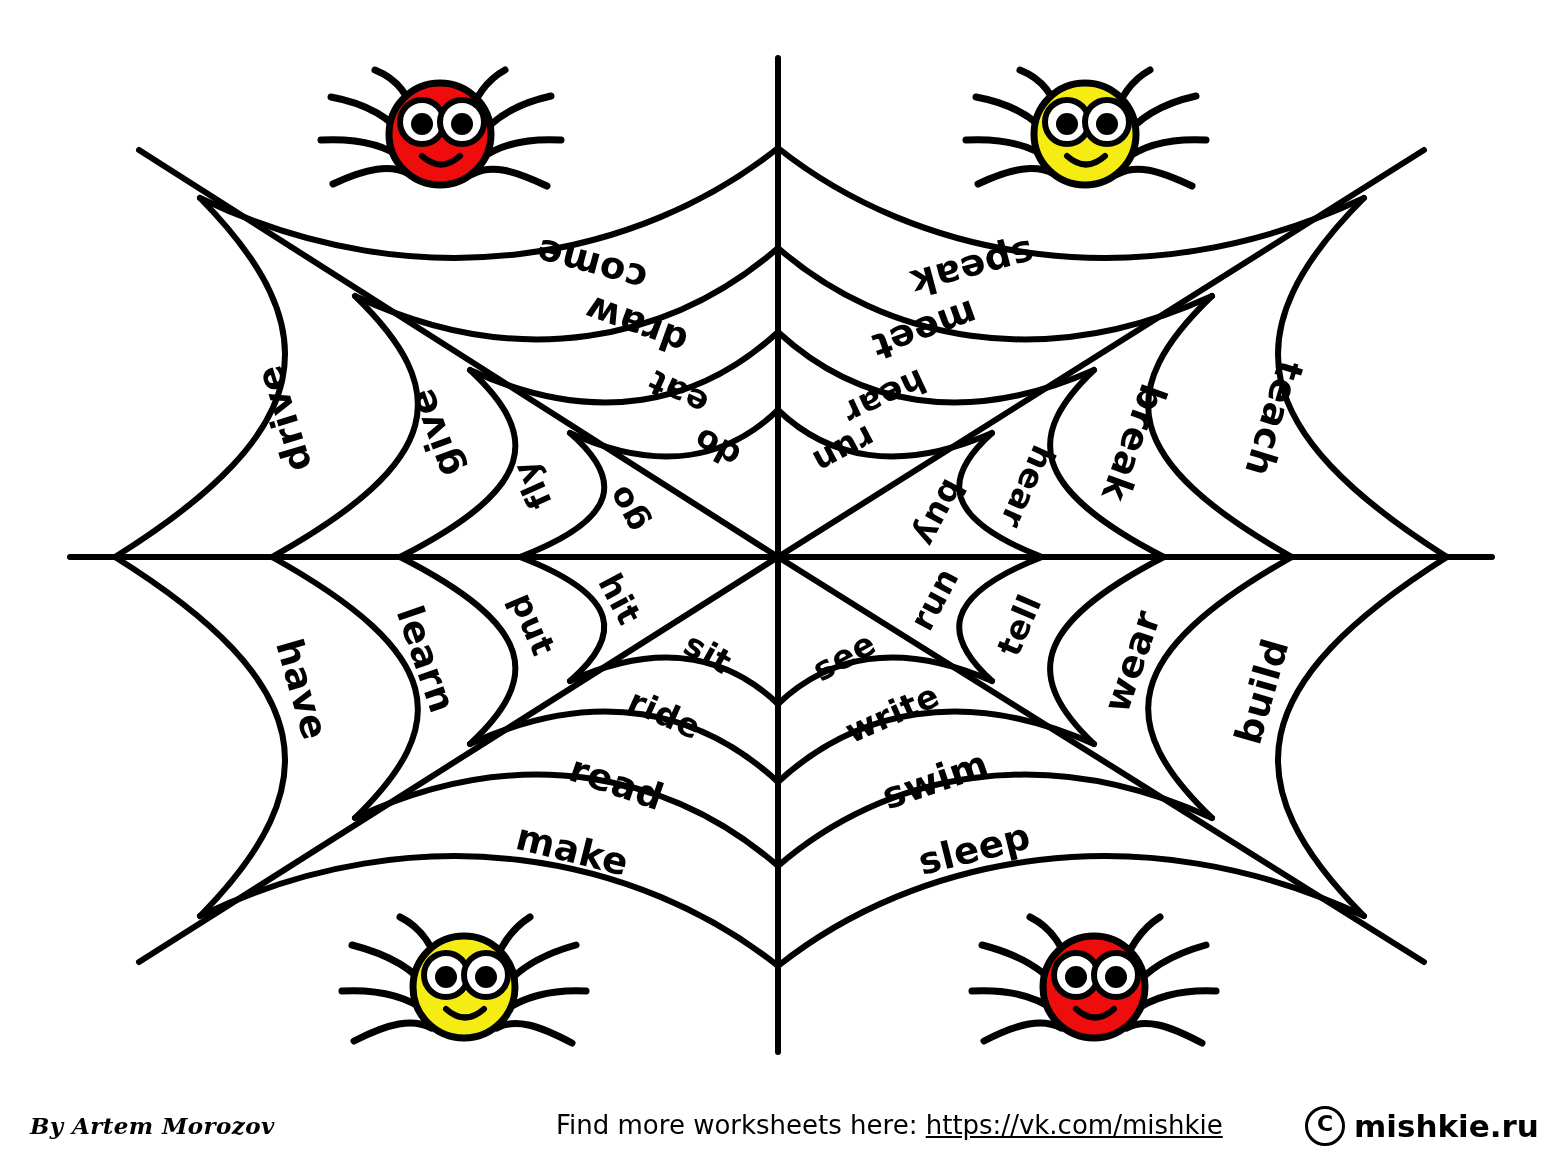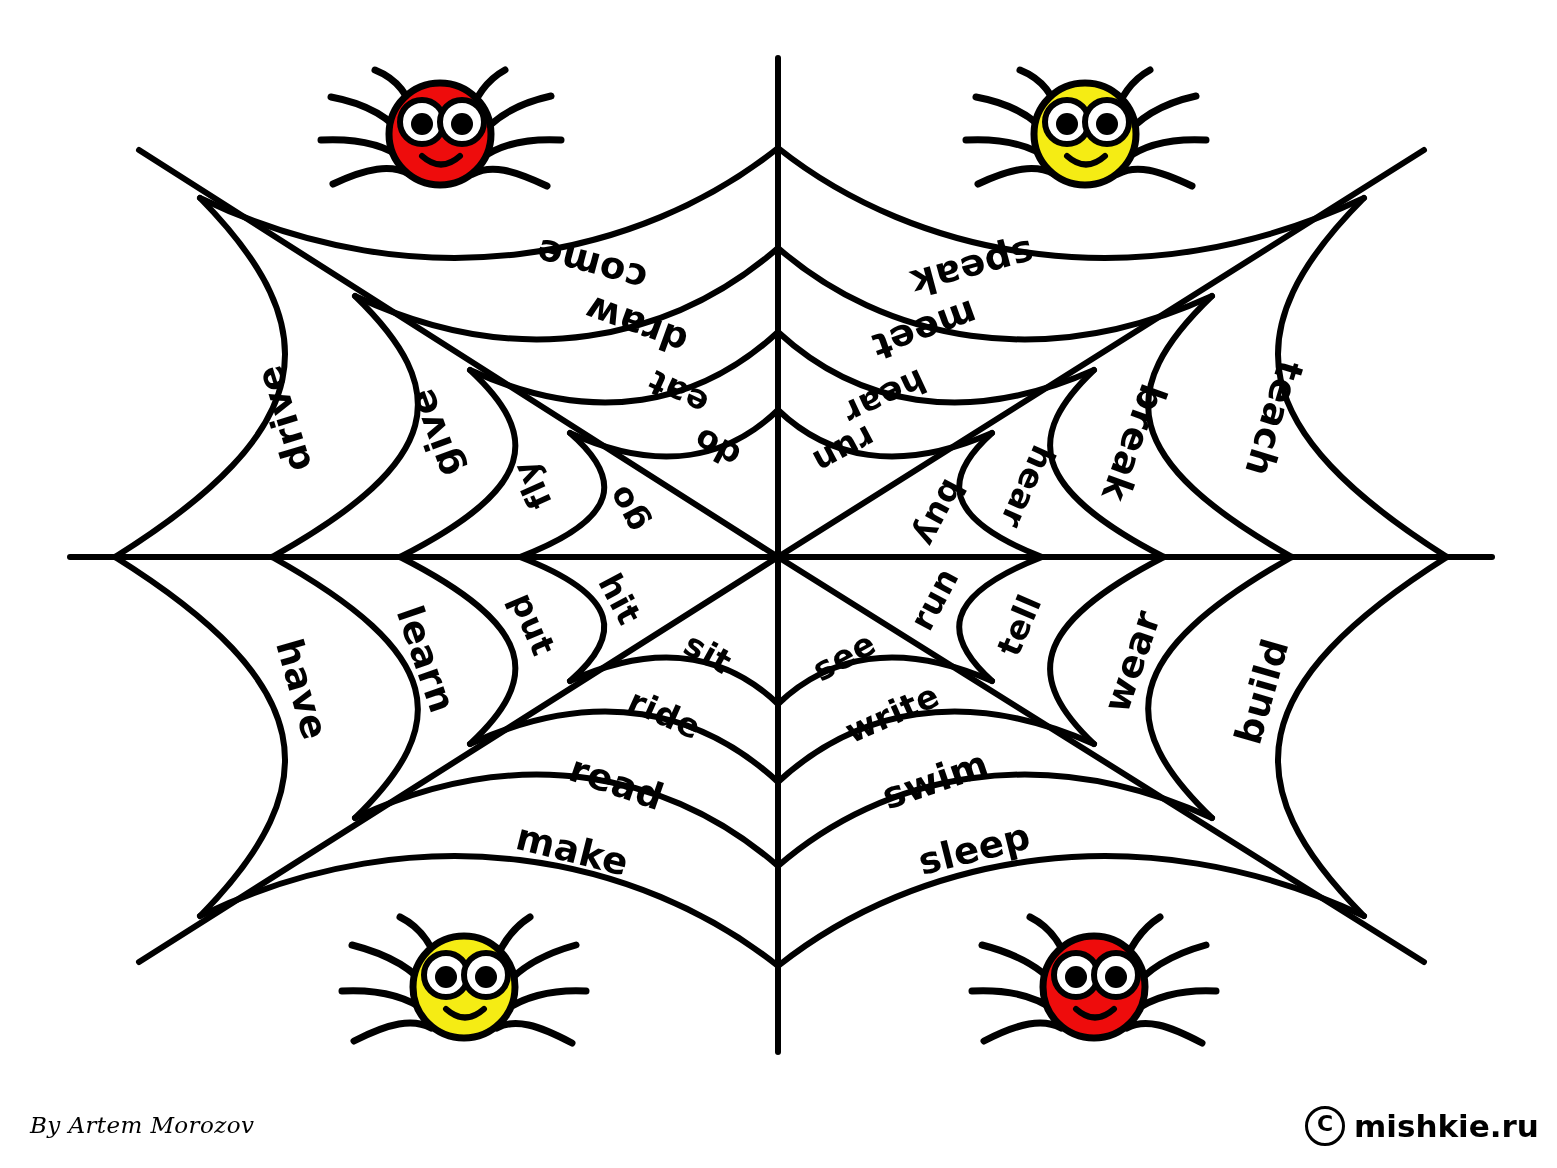--- a/index.html
+++ b/index.html
@@ -28,21 +28,21 @@
   .spider{position:absolute;}
   .spider svg{display:block;overflow:visible;}
 
   
   #footer{
     position:absolute;left:0;bottom:0;width:1557px;height:80px;
   }
   #by-author{
     position:absolute;left:30px;top:24px;
     font-family:"DejaVu Serif", serif;
-    font-style:italic;font-weight:normal;font-size:23px;color:#000;
+    font-style:italic;font-weight:bold;font-size:23px;color:#000;
     letter-spacing:0.4px;
   }
   #find-more{
     position:absolute;left:556px;top:22px;
     font-family:"DejaVu Sans", sans-serif;
     font-size:26px;color:#000;white-space:nowrap;
   }
   #find-more .lnk{text-decoration:underline;}
   #brand{
     position:absolute;left:1305px;top:18px;
@@ -272,17 +272,21 @@
       <circle cx="108" cy="72" r="11" fill="#000"></circle>
       <circle cx="148" cy="72" r="11" fill="#000"></circle>
       <path d="M108,104 Q127,121 146,104" fill="none" stroke="#000" stroke-width="6" stroke-linecap="round"></path>
     </svg>
   </div>
 
 </div>
 
 <div id="footer">
   <div id="by-author">By Artem Morozov</div>
+  <div id="find-more">
+    <span>Find more worksheets here:</span>
+    <span class="lnk">https://vk.com/mishkie</span>
+  </div>
   <div id="brand">
     <span class="cmark">C</span>
     <span>mishkie.ru</span>
   </div>
 </div>
 
 </body></html>

